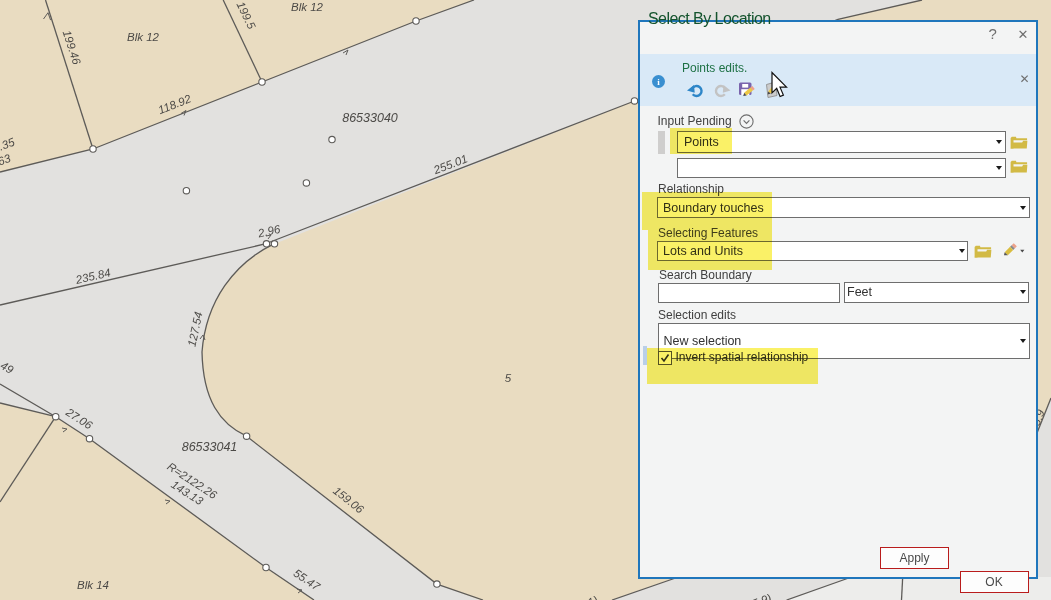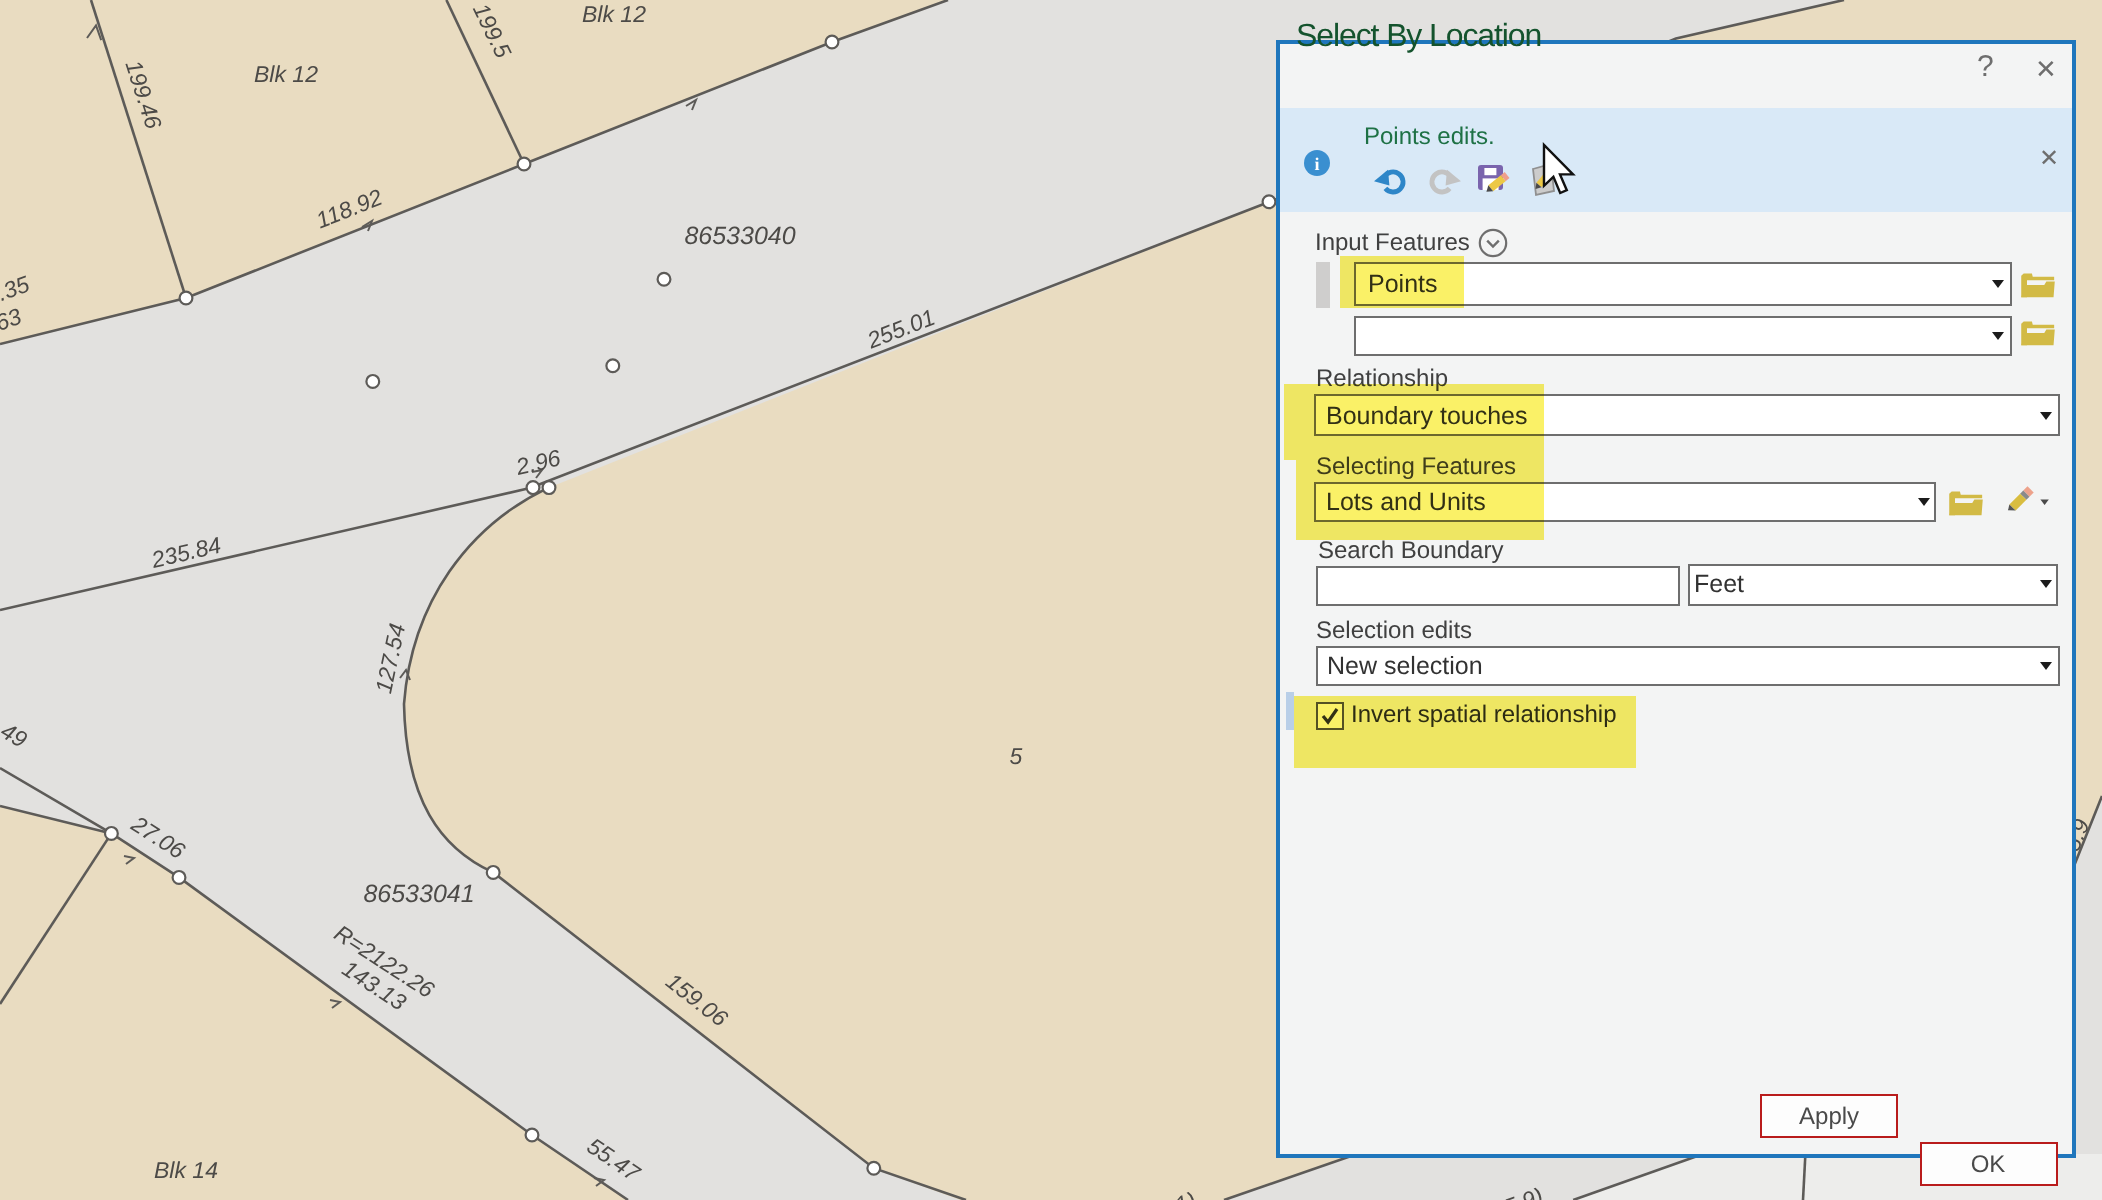--- a/index.html
+++ b/index.html
@@ -129,21 +129,21 @@
 
   <polygon points="126.5,30.5 135.5,28 137,41.5 128,43.5" fill="#cccccc" stroke="#909090" stroke-width="0.9"></polygon>
   <g transform="translate(134.5,32.5) rotate(40)">
     <rect x="-1.7" y="0" width="3.4" height="7.8" fill="#ecc846"></rect>
     <polygon points="-1.7,7.8 1.7,7.8 0,10.5" fill="#4a4a4a"></polygon>
   </g>
 
   <path d="M132,18.5 L132,38.9 L136.7,34.4 L140.1,42.5 L143.4,41.1 L140,33.2 L146.5,33.2 Z" fill="#fff" stroke="#111" stroke-width="1.2"></path>
   </svg>
 
-<div class="lbl" style="left:657.5px;top:114px;">Input Features</div>
+<div class="lbl" style="left:657.5px;top:114px;">Input Pending</div>
 <svg class="abs" style="left:739px;top:114px;z-index:11;" width="16" height="16">
     <circle cx="7.5" cy="7.5" r="6.6" fill="none" stroke="#6e6e6e" stroke-width="1.1"></circle>
     <path d="M4.6,6.3 L7.5,9.3 L10.4,6.3" fill="none" stroke="#6e6e6e" stroke-width="1.2"></path>
   </svg>
 <div class="abs" style="left:658px;top:131px;width:6.5px;height:23px;background:#cfcecd;z-index:11;"></div>
 <div class="box" style="left:676.5px;top:131px;width:329px;height:21.5px;">
     <span class="boxtext" style="left:6.5px;">Points</span>
     <span class="darr"></span>
   </div>
 <div class="box" style="left:676.5px;top:157.5px;width:329px;height:20.5px;">
@@ -183,21 +183,21 @@
   <path d="M21.2,7.7 L25.4,7.7 L23.3,10.5 Z" fill="#4a4a4a"></path>
 </svg>
 
 <div class="lbl" style="left:659px;top:268px;">Search Boundary</div>
 <div class="box" style="left:658px;top:283.4px;width:181.5px;height:20px;"></div>
 <div class="box" style="left:844px;top:282px;width:185px;height:20.5px;padding-left:24px;">
     <span class="boxtext" style="left:2px;">Feet</span>
     <span class="darr"></span>
   </div>
 <div class="lbl" style="left:658px;top:307.9px;">Selection edits</div>
-<div class="box" style="left:657.5px;top:322.8px;width:372px;height:20px;">
+<div class="box" style="left:657.5px;top:322.8px;width:372px;height:36px;">
     <span class="boxtext">New selection</span>
     <span class="darr"></span>
   </div>
 
 <div class="abs" style="left:642.5px;top:345.5px;width:4px;height:19.5px;background:#b9cfe8;z-index:11;"></div>
 <div class="box" style="left:658px;top:351px;width:14px;height:14px;border-color:#555;">
     <svg width="12" height="12" viewBox="0 0 12 12" style="position:absolute;left:0;top:0;">
       <path d="M2.5,6 L5,9 L9.5,2.5" fill="none" stroke="#333" stroke-width="1.6"></path>
     </svg>
   </div>

